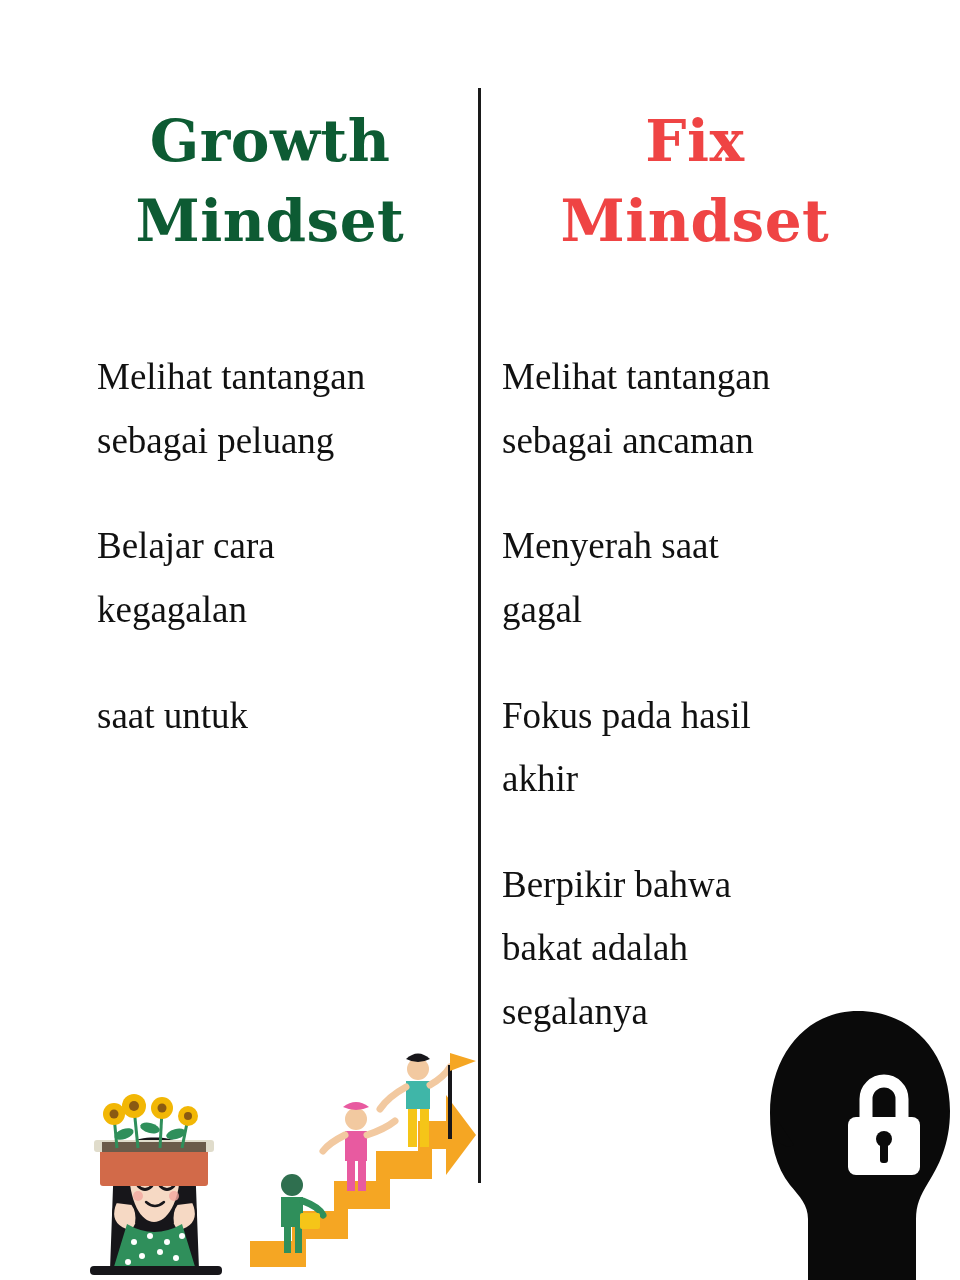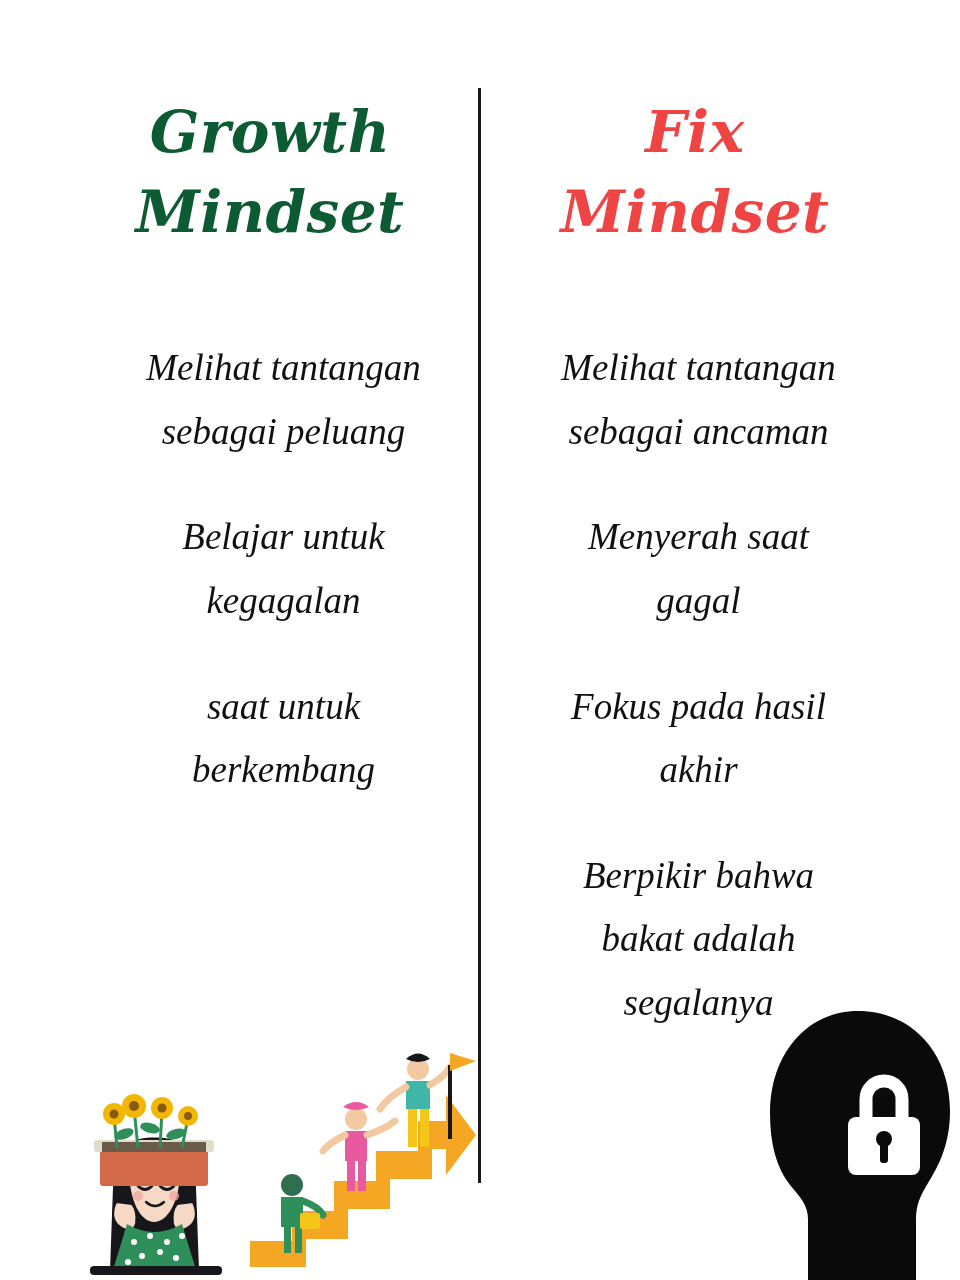--- a/index.html
+++ b/index.html
@@ -27,42 +27,40 @@
     left: 478px;
     top: 88px;
     width: 3px;
     height: 1095px;
     background: #1a1a1a;
   }
 
   
   .col {
     position: absolute;
-    top: 92px;
-    font-style: italic;
+    top: 101px;
   }
   .col-left  { left: 70px;  width: 400px; }
   .col-right { left: 495px; width: 400px; }
 
   .col-title {
     font-family: "DejaVu Serif", serif;
     font-weight: bold;
     font-size: 58px;
     line-height: 1.38;
     text-align: center;
     letter-spacing: 0.5px;
   }
   .col-left .col-title  { color: #0d5b33; }
   .col-right .col-title { color: #ef4444; }
 
   .title-line { display: block; }
 
   .items {
     margin-top: 84px;
-    text-align: center;
   }
   .item {
     font-family: "Liberation Serif", serif;
     font-size: 37px;
     line-height: 1.72;
     color: #111111;
     margin-bottom: 42px;
   }
   .col-left .items  { margin-left: 27px; }
   .col-right .items { margin-left: 7px; }
@@ -106,26 +104,25 @@
     <div class="col-title">
       <span class="title-line">Growth</span>
       <span class="title-line">Mindset</span>
     </div>
     <div class="items">
       <div class="item">
         <span class="item-line">Melihat tantangan</span>
         <span class="item-line">sebagai peluang</span>
       </div>
       <div class="item">
-        <span class="item-line">Belajar untuk</span>
+        <span class="item-line">Belajar cara</span>
         <span class="item-line">kegagalan</span>
       </div>
       <div class="item">
         <span class="item-line">saat untuk</span>
-        <span class="item-line">berkembang</span>
       </div>
     </div>
   </div>
 
   <div class="col col-right">
     <div class="col-title">
       <span class="title-line">Fix</span>
       <span class="title-line">Mindset</span>
     </div>
     <div class="items">

